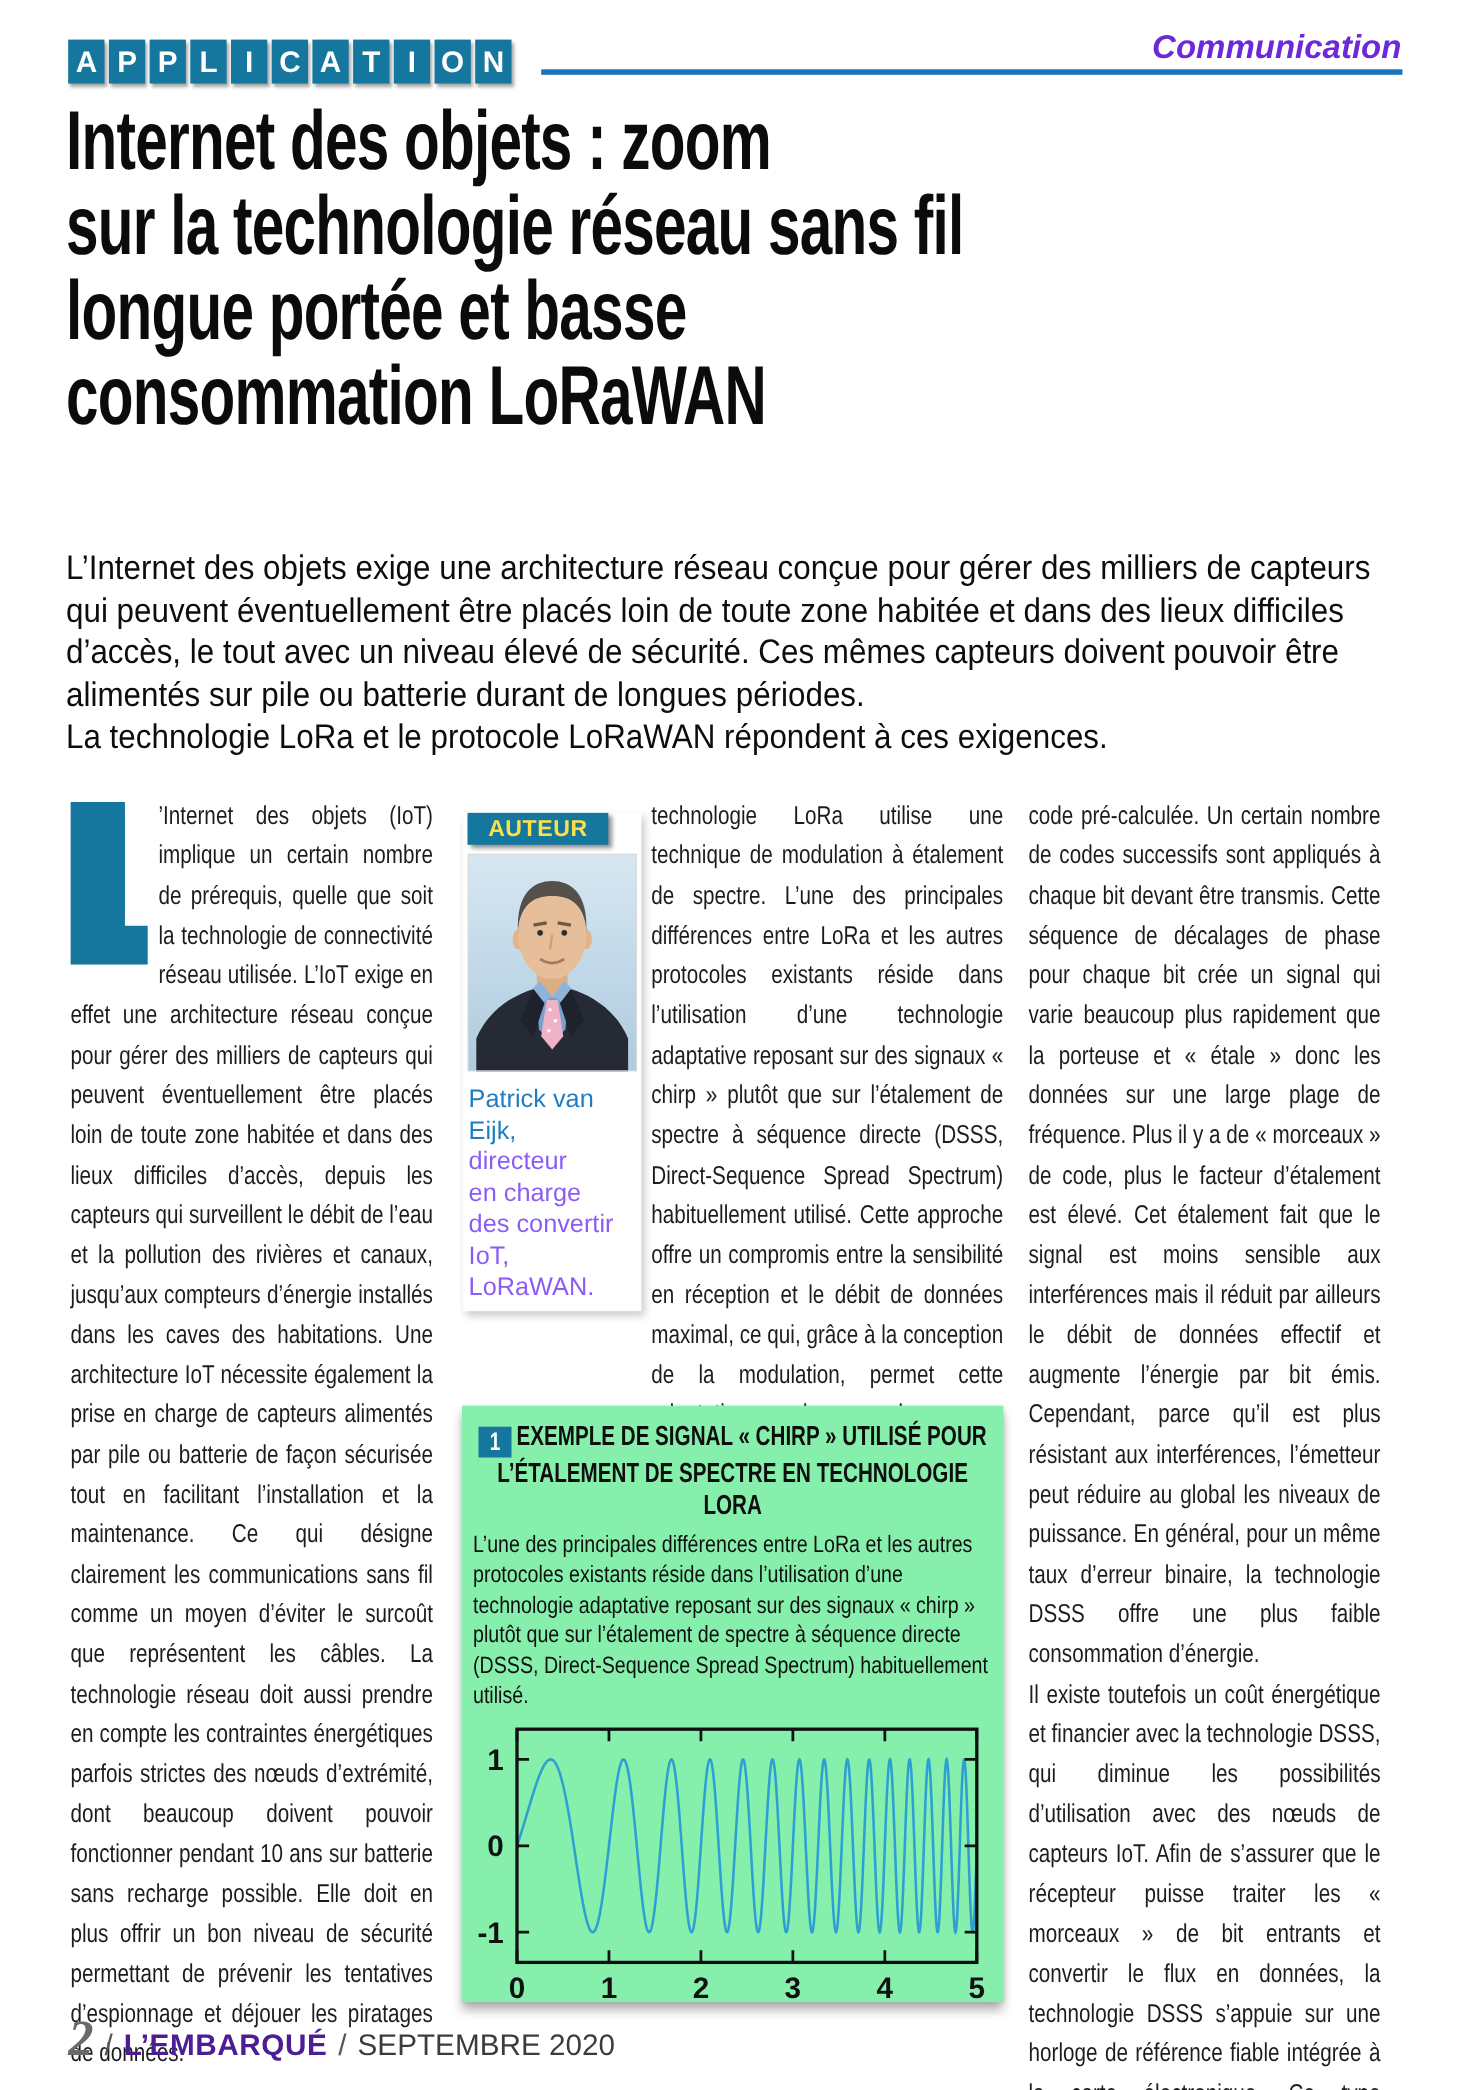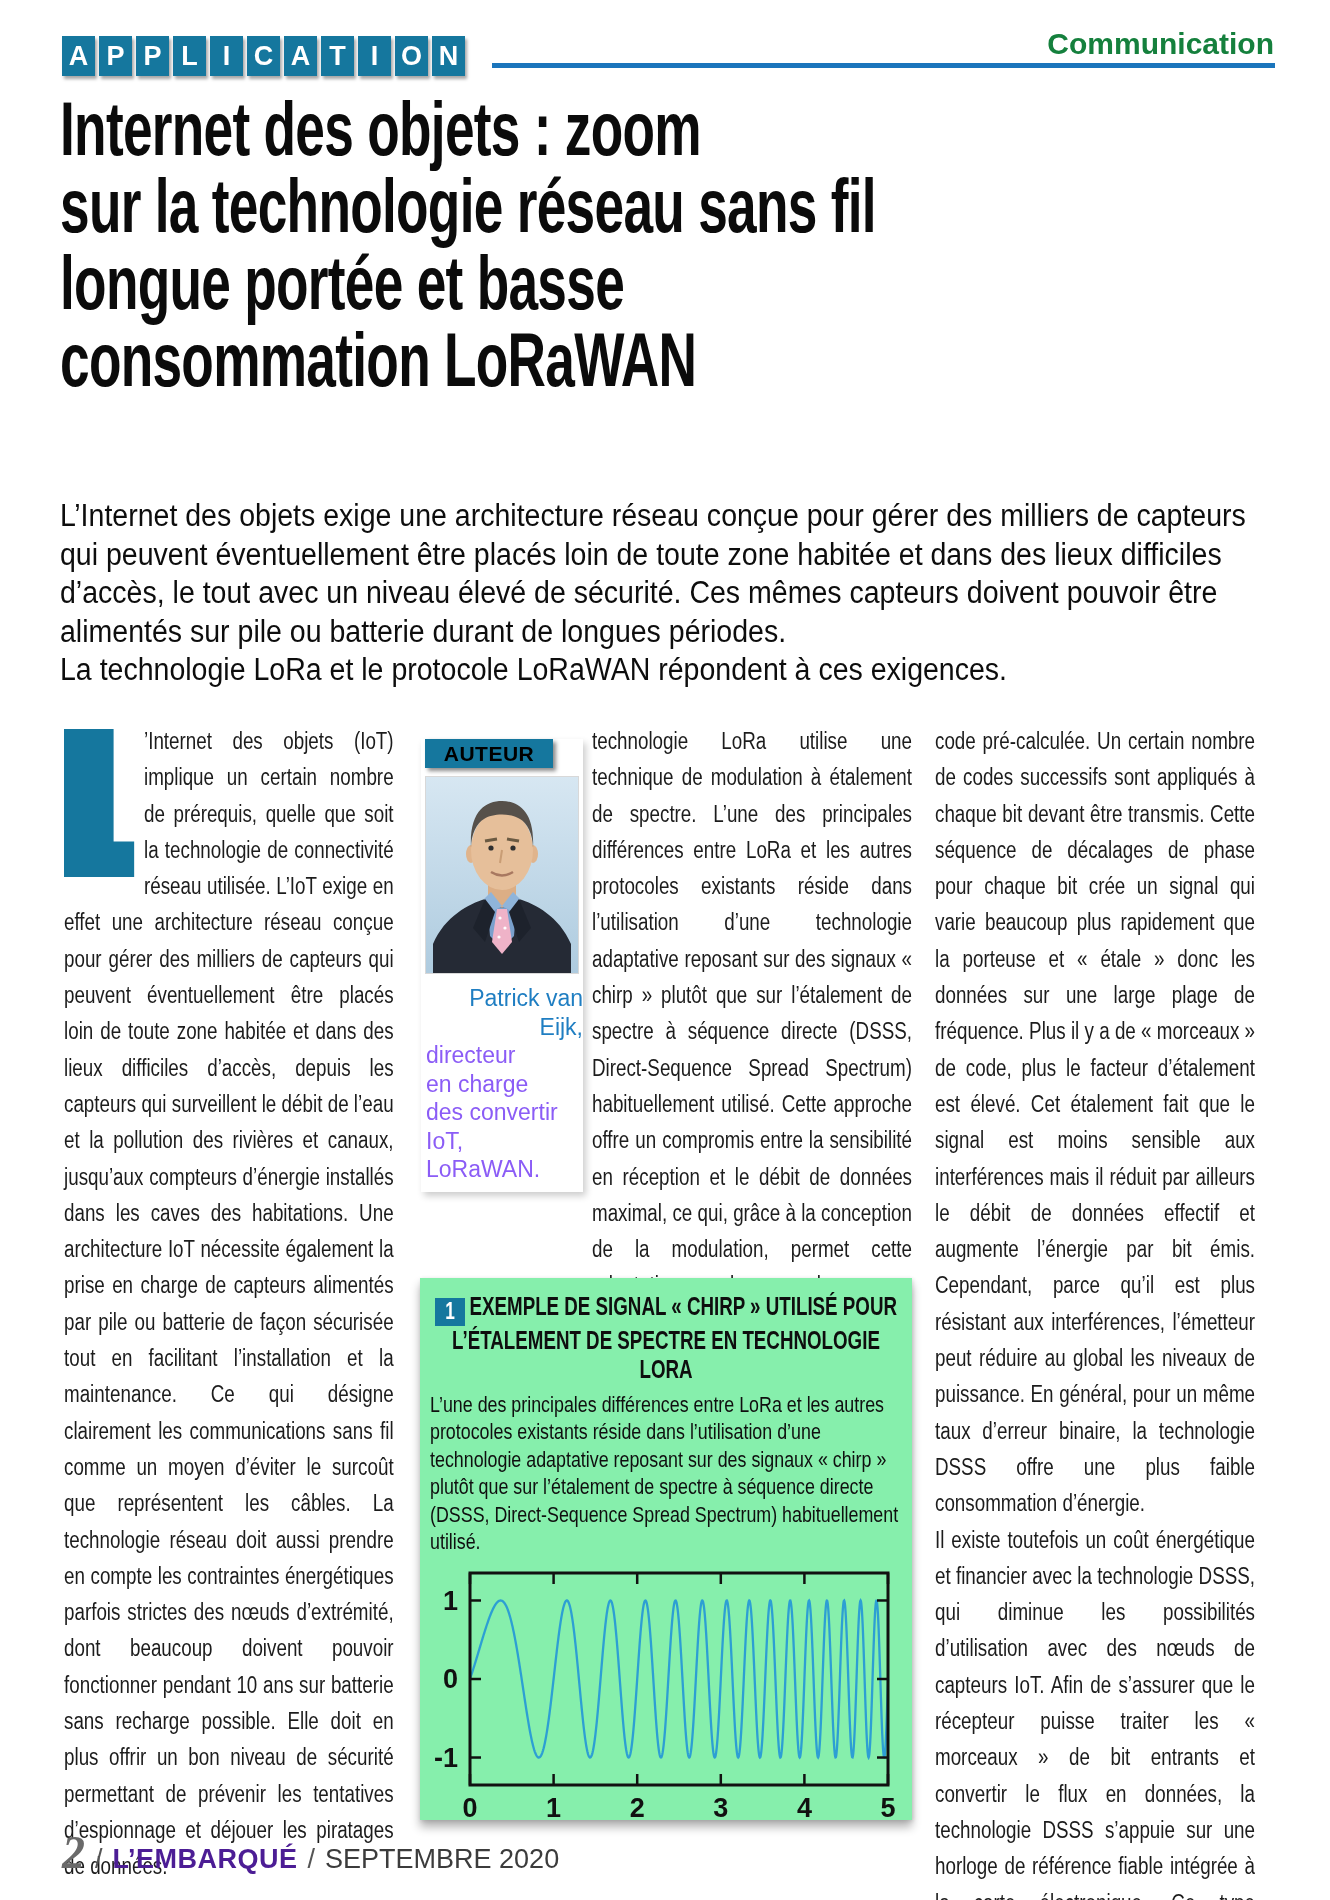--- a/index.html
+++ b/index.html
@@ -5,21 +5,21 @@
   html,body{margin:0;padding:0;background:#ddd;}
   #page{position:relative;width:1330px;height:1900px;background:#ffffff;overflow:hidden;
         font-family:"Liberation Sans",sans-serif;color:#111;}
 
   
   .kicker{position:absolute;left:62px;top:36px;display:flex;gap:4px;}
   .tile{width:33px;height:40px;background:#15779E;color:#fff;font-weight:bold;font-size:27px;
         display:flex;align-items:center;justify-content:center;
         box-shadow:2px 3px 3px rgba(0,0,0,0.35);}
   .section-label{position:absolute;right:56px;top:27px;font-size:30px;font-weight:bold;
-        color:#15803d;}
+        font-style:italic;color:#6d28d9;}
   .header-rule{position:absolute;left:492px;right:55px;top:63px;height:5px;background:#1B75BC;}
 
   
   .article-title{position:absolute;left:60px;top:90px;width:1740px;
         transform:scaleX(0.70);transform-origin:0 0;
         font-weight:bold;font-size:76px;line-height:77px;letter-spacing:-1px;color:#0b0b0b;}
   .intro{position:absolute;left:60px;top:497px;width:1330px;
         transform:scaleX(0.92);transform-origin:0 0;
         font-size:31px;line-height:38.5px;color:#0d0d0d;}
   .intro p{margin:0;}
@@ -29,27 +29,27 @@
         transform:scaleX(0.80);transform-origin:0 0;color:#1c1c1c;}
   .bodycol p{margin:0;}
   #col1{left:64px;width:412px;}
   #col2{left:592px;width:400px;}
   #col3{left:935px;width:400px;}
   .dropcap{float:left;width:88px;height:148px;margin:6px 12px 0 0;}
 
   
   .author{position:absolute;left:421px;top:739px;width:162px;background:#fff;
         padding:0 0 8px 0;box-shadow:3px 4px 7px rgba(0,0,0,0.20);}
-  .auteur-bar{width:128px;height:29px;margin:0 0 8px 4px;background:#15779E;color:#000000;
+  .auteur-bar{width:128px;height:29px;margin:0 0 8px 4px;background:#15779E;color:#fde047;
         font-weight:bold;font-size:21px;letter-spacing:0.5px;
         display:flex;align-items:center;justify-content:center;
         box-shadow:3px 3px 4px rgba(0,0,0,0.45);}
   .portrait{display:block;width:154px;height:198px;margin:0 0 10px 4px;}
   .author-caption{padding-left:5px;font-size:23px;line-height:28.5px;}
-  .author-name{color:#1F7EC2;text-align:right;}
+  .author-name{color:#1F7EC2;}
   .role-line{color:#8b5cf6;}
 
   
   .figure{position:absolute;left:420px;top:1278px;width:492px;height:542px;background:#86efac;
         box-shadow:0 7px 9px rgba(0,0,0,0.30),1px 1px 4px rgba(0,0,0,0.12);}
   .fig-title{margin:14px 0 8px -82px;width:656px;transform:scaleX(0.75);transform-origin:50% 0;
         font-weight:bold;font-size:25px;line-height:29px;text-align:center;color:#0e0e0e;}
   .fig-badge{display:inline-flex;width:40px;height:28px;margin-right:6px;background:#15779E;
         color:#fff;align-items:center;justify-content:center;font-size:23px;vertical-align:-4px;}
   .fig-caption{margin:8px 0 0 10px;width:574px;transform:scaleX(0.83);transform-origin:0 0;

